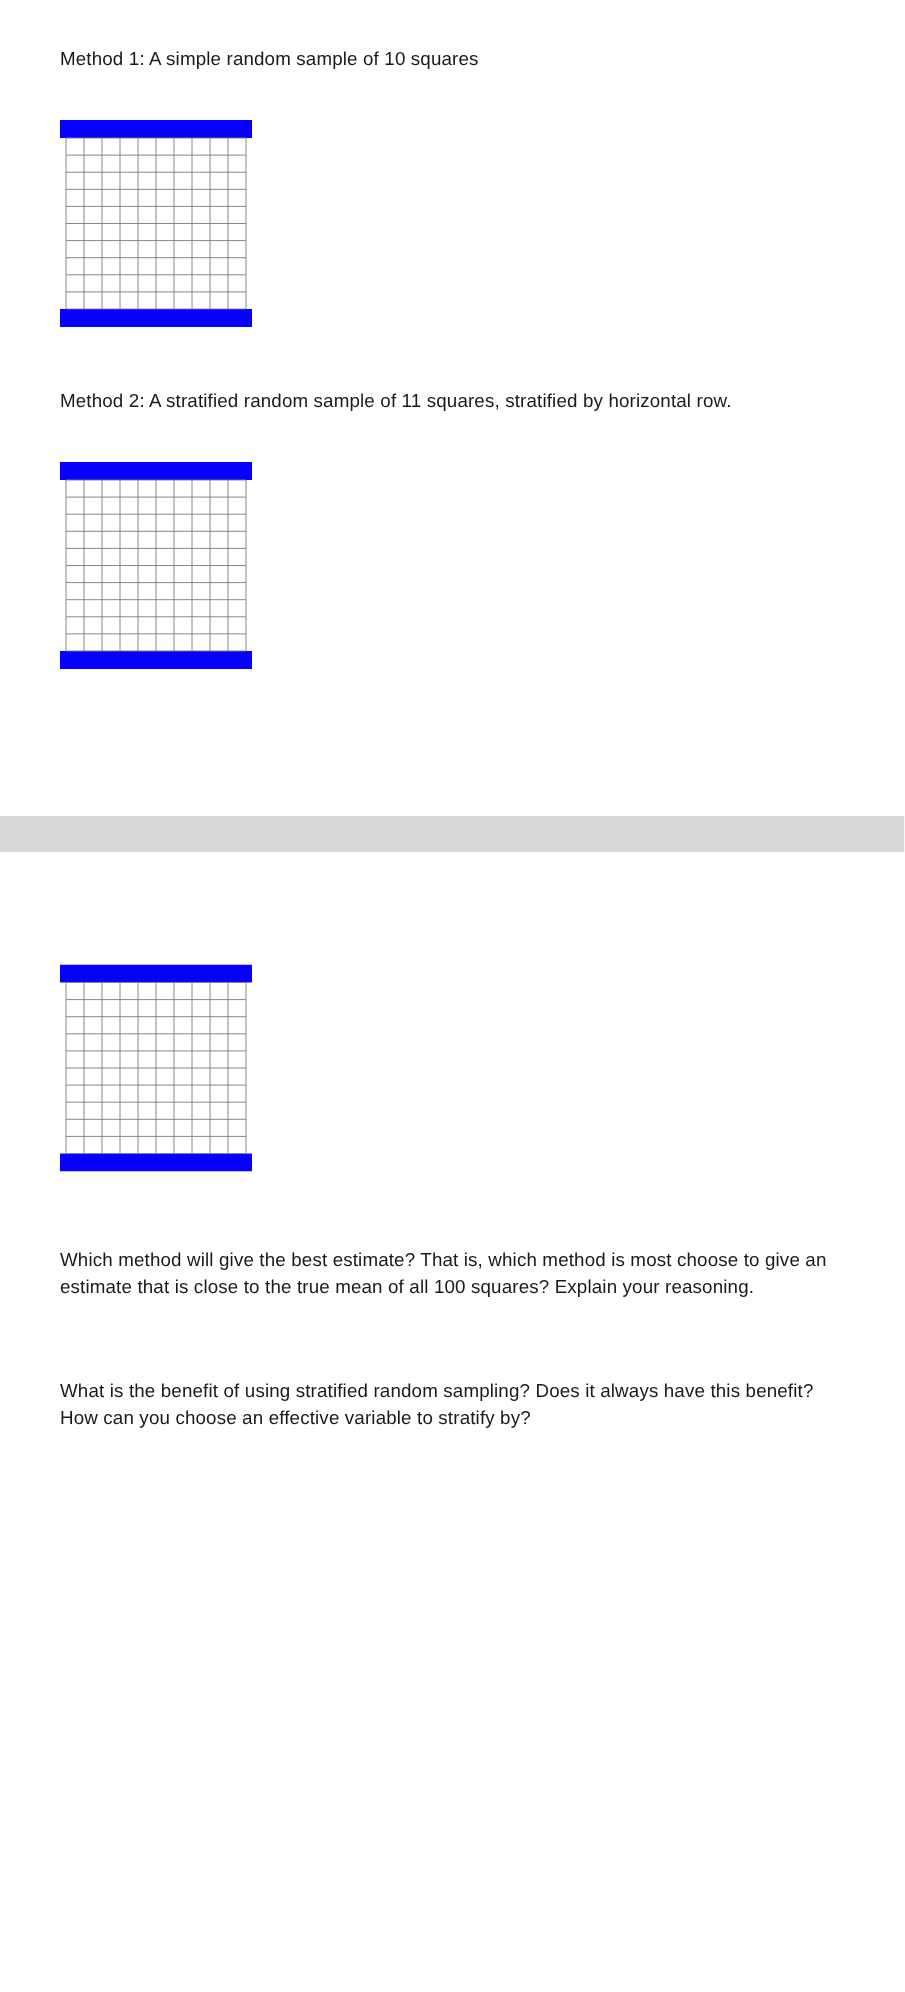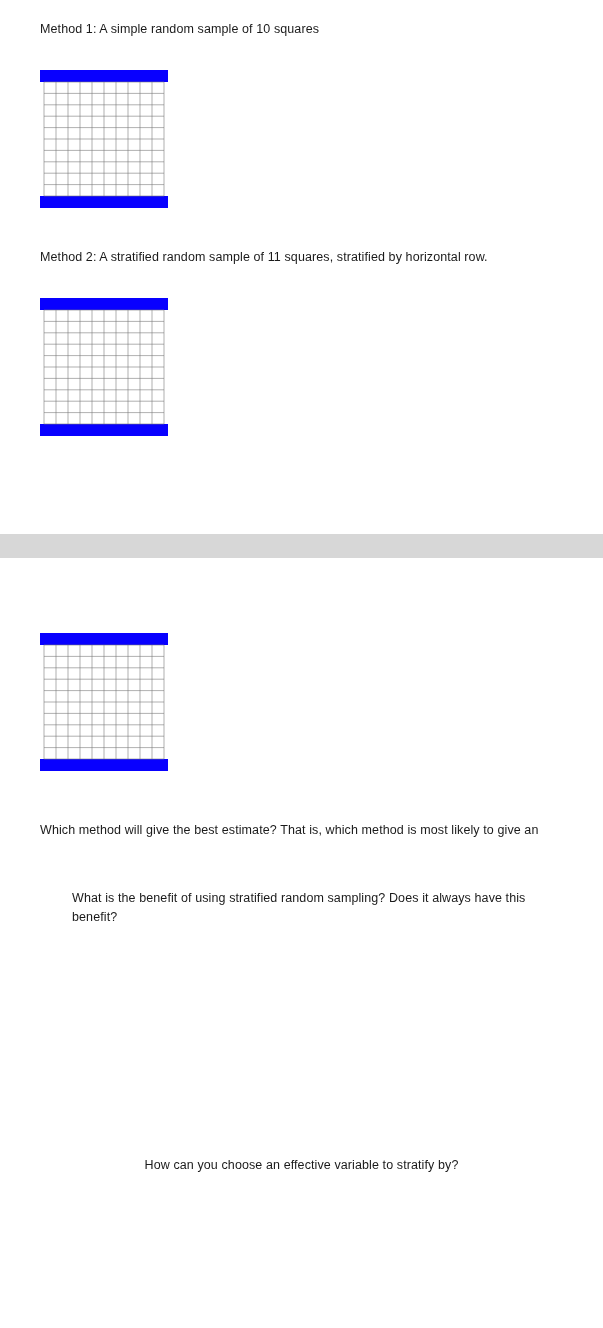--- a/index.html
+++ b/index.html
@@ -4,21 +4,21 @@
 <style>
   html, body {
     margin: 0;
     padding: 0;
     background: #ffffff;
     font-family: "Segoe UI", "Helvetica Neue", Arial, sans-serif;
     color: #1a1a1a;
     width: 603px;
   }
   .page {
-    padding: 20px 40px 40px 40px;
+    padding: 30px 40px 40px 40px;
     box-sizing: border-box;
   }
   .text-line {
     font-size: 12.5px;
     line-height: 1.45;
     letter-spacing: 0.1px;
     margin: 0;
   }
   .block {
     margin-bottom: 40px;
@@ -35,25 +35,22 @@
     height: 24px;
     background: #d7d7d7;
     width: 603px;
     margin: 18px 0 75px 0;
   }
   .q-block {
     margin-top: 50px;
   }
   .q-gap-large {
     margin-top: 50px;
-    margin-left: 32px;
   }
   .q-gap-huge {
-    margin-top: 230px;
-    text-align: center;
   }
 </style>
 </head>
 <body>
 
 <div class="page">
 
   <div class="block">
     <p class="text-line">Method 1: A simple random sample of 10 squares</p>
     <div class="grid-fig">
@@ -157,21 +154,22 @@
         <line x1="76" y1="12" x2="76" y2="126"></line>
         <line x1="88" y1="12" x2="88" y2="126"></line>
         <line x1="100" y1="12" x2="100" y2="126"></line>
         <line x1="112" y1="12" x2="112" y2="126"></line>
         <line x1="124" y1="12" x2="124" y2="126"></line>
       </g>
     </svg>
   </div>
 
   <div class="q-block">
-    <p class="text-line">Which method will give the best estimate? That is, which method is most likely to give an</p>
+    <p class="text-line">Which method will give the best estimate? That is, which method is most choose to give an</p>
+    <p class="text-line">estimate that is close to the true mean of all 100 squares? Explain your reasoning.</p>
   </div>
 
   <div class="q-gap-large">
     <p class="text-line">What is the benefit of using stratified random sampling? Does it always have this benefit?</p>
   </div>
 
   <div class="q-gap-huge">
     <p class="text-line">How can you choose an effective variable to stratify by?</p>
   </div>
 

